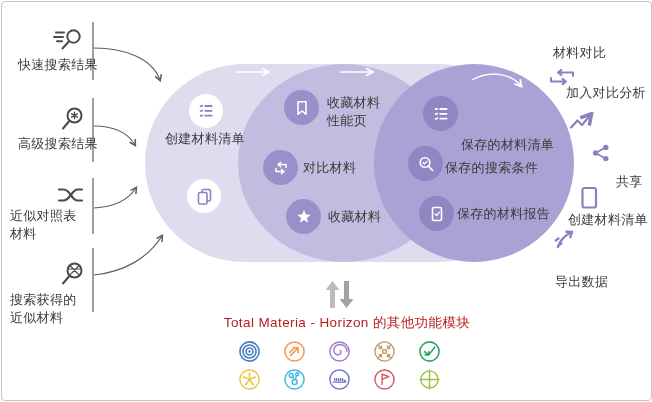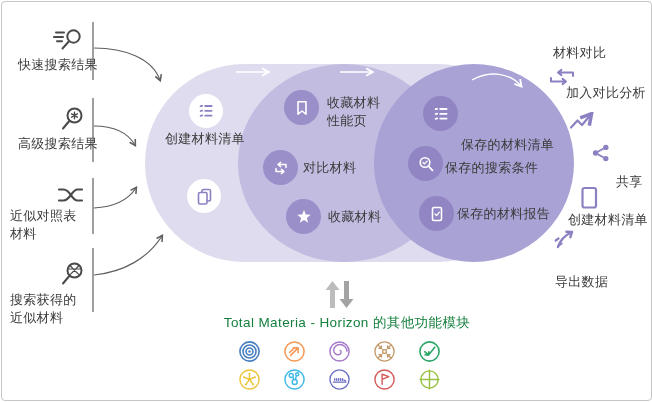--- a/index.html
+++ b/index.html
@@ -13,21 +13,21 @@
   .c-mid{background:#9a8fc9;width:35px;height:35px;}
   .c-right{background:#9186c3;width:35px;height:35px;}
   .ellipse{position:absolute;}
   #ell-outer{left:143px;top:62px;width:392px;height:198px;border-radius:99px;background:#dedcee;}
   #ell-mid{left:236px;top:62px;width:212px;height:198px;border-radius:50%;background:#c1bce0;}
   #ell-right{left:372px;top:62px;width:200px;height:198px;border-radius:50%;background:#a9a2d5;}
   #overlay{position:absolute;left:0;top:0;pointer-events:none;z-index:5;}
   .z6{z-index:6;}
   .mod{position:absolute;width:23px;height:23px;}
   #caption{position:absolute;left:165px;top:312px;width:360px;text-align:center;
-           font-size:13.5px;color:#15803d;letter-spacing:.4px;}
+           font-size:13.5px;color:#b91c1c;letter-spacing:.4px;}
   svg{display:block;}
 </style>
 </head>
 <body>
 
 <div id="card">
 
   <div id="ell-outer" class="ellipse"></div>
   <div id="ell-mid" class="ellipse"></div>
   <div id="ell-right" class="ellipse"></div>

